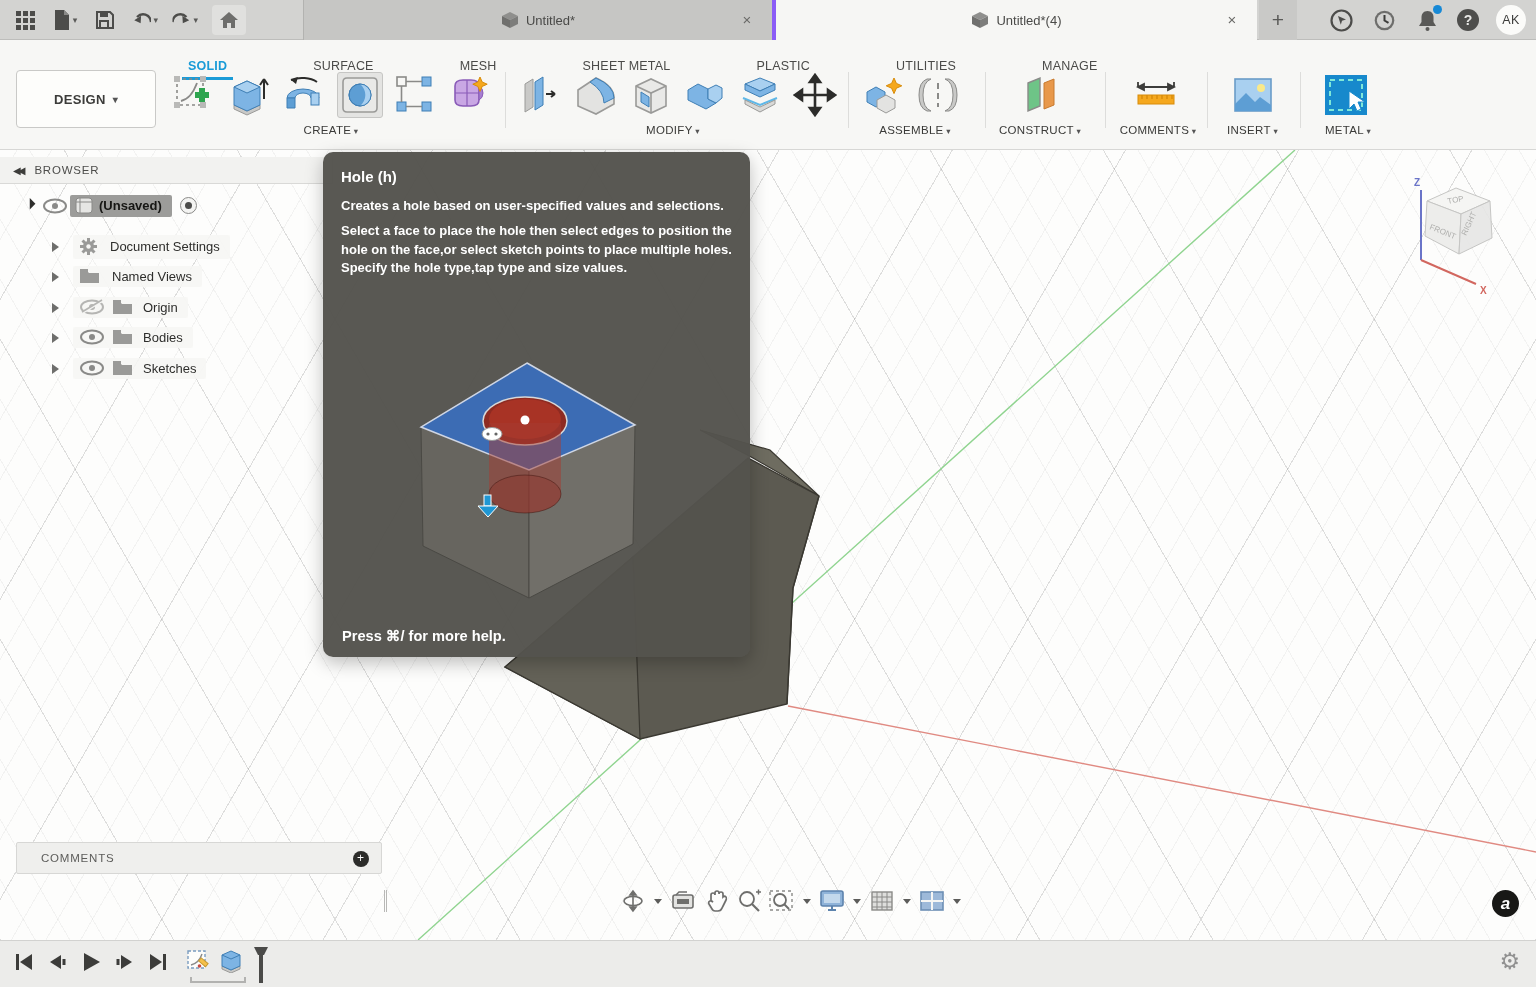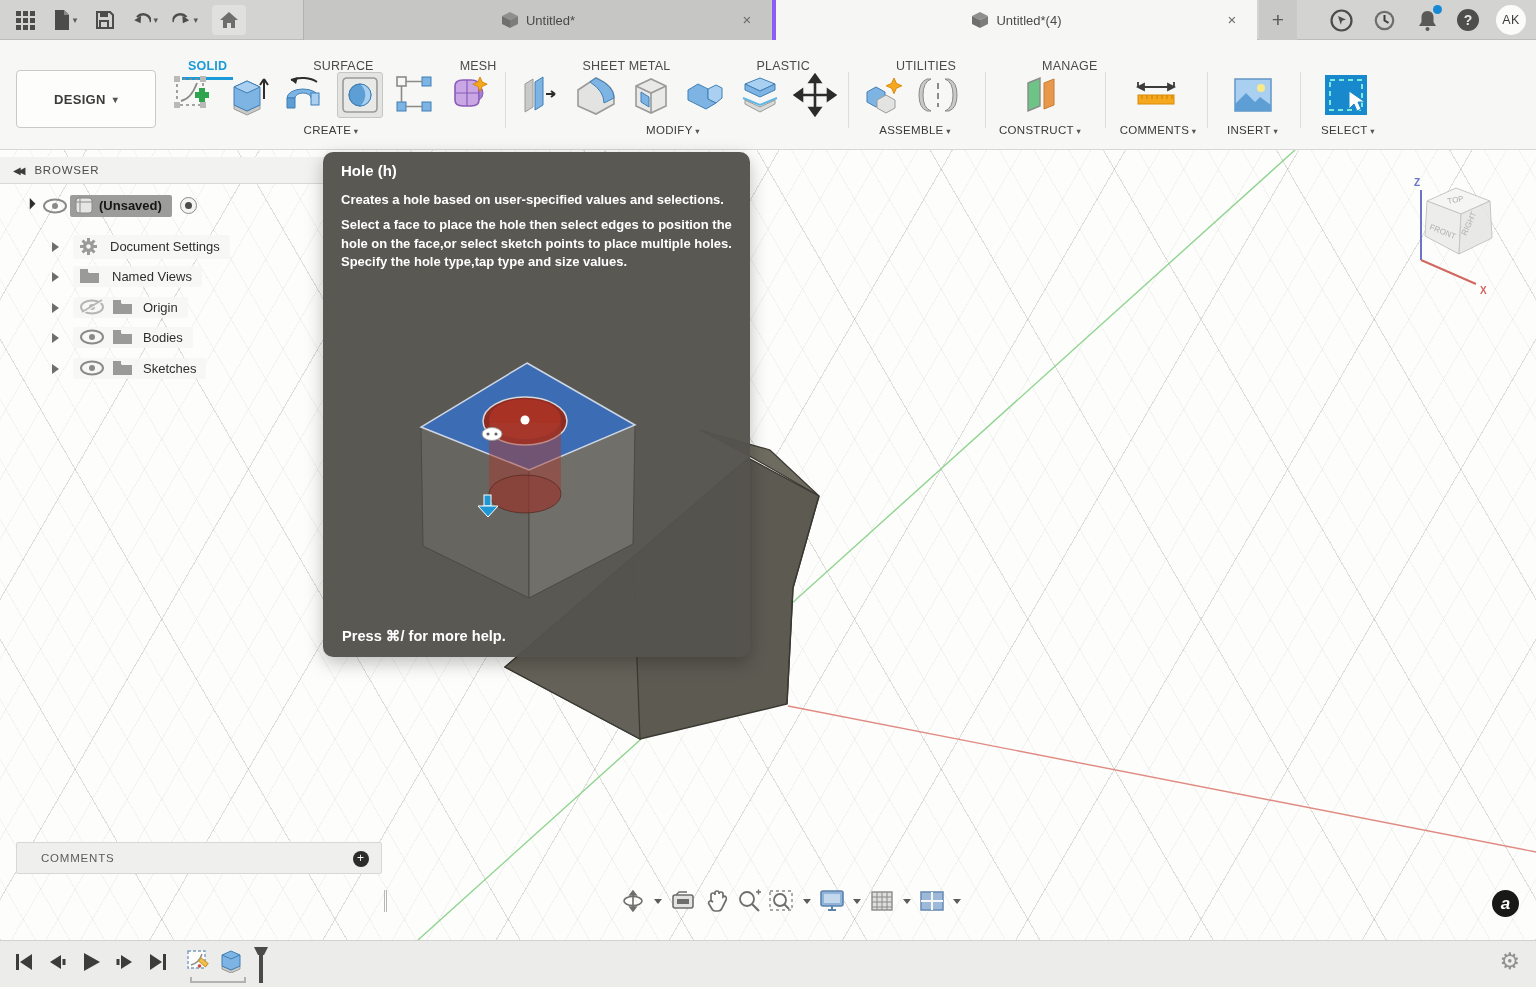--- a/index.html
+++ b/index.html
@@ -53,21 +53,21 @@
   .collapse-ic { margin:0 12px 0 13px; color:#3c3c3a; font-size:10px; letter-spacing:-3px; }
   .brow { position:absolute; display:flex; align-items:center; height:23px; font-size:13px; color:#2e2e2c; }
   .brow .pill { background:rgba(246,246,244,0.88); padding:2px 10px 3px 6px; border-radius:2px; display:flex; align-items:center; }
   .tri { width:0; height:0; border-top:5px solid transparent; border-bottom:5px solid transparent; border-left:7px solid #6e6e6c; margin-right:0; background:transparent; }
   .tri.open { border-left:none; border-right:none; border-top:8px solid #2e2e2c; border-left:8px solid transparent; transform:rotate(45deg); }
   .unsaved-box { background:#9c9c9a; color:#161614; font-weight:bold; padding:2px 10px 3px 4px; border-radius:2px; display:flex; align-items:center; }
   .radio { width:17px; height:17px; border-radius:50%; border:1.5px solid #8a8a88; background:#f4f4f2; display:flex; align-items:center; justify-content:center; margin-left:8px; }
   .radio::after { content:""; width:7px; height:7px; border-radius:50%; background:#4c4c4a; }
 
   
-  .tooltip { position:absolute; left:323px; top:2px; width:427px; height:505px; background:rgba(84,83,77,0.97); border-radius:10px; box-shadow:0 6px 18px rgba(0,0,0,0.25); color:#fff; padding:10px 18px; }
+  .tooltip { position:absolute; left:323px; top:2px; width:427px; height:505px; background:rgba(84,83,77,0.97); border-radius:10px; box-shadow:0 6px 18px rgba(0,0,0,0.25); color:#fff; padding:16px 18px; }
   .tooltip h3 { font-size:15px; margin-bottom:12px; }
   .tooltip p { font-size:13px; font-weight:bold; line-height:1.42; width:392px; }
   .tooltip p + p { margin-top:7px; }
   .tip-img { position:absolute; left:72px; top:196px; }
   .tip-foot { position:absolute; left:19px; bottom:13px; font-size:14.6px; font-weight:bold; }
 
   
   .viewcube { position:absolute; left:1400px; top:22px; }
 
   
@@ -356,21 +356,21 @@
 
   <div class="vsep" style="left:1300px"></div>
 
   <div class="tool" style="left:1323px">
     <svg width="46" height="44">
         <rect x="2" y="2" width="42" height="40" fill="#1789cc"></rect>
         <rect x="7" y="7" width="32" height="30" fill="none" stroke="#7fe8d8" stroke-width="2" stroke-dasharray="5 4"></rect>
         <path d="M26,18 l0,18 5,-5 3,7 4,-2 -3,-7 7,0 z" fill="#fff" stroke="#1789cc"></path>
       </svg>
   </div>
-  <div class="grp-label" style="left:1308px; width:80px">SELECT</div>
+  <div class="grp-label" style="left:1308px; width:80px">METAL</div>
 </div>
 
 <div class="viewport">
 
   <svg class="scene" viewBox="0 150 1536 790">
     <line x1="1295" y1="150" x2="418" y2="940" stroke="#8fd48f" stroke-width="1.4"></line>
     <line x1="788" y1="706" x2="1536" y2="852" stroke="#e08a82" stroke-width="1.4"></line>
     <g>
       <path d="M700,430 L753,458 L819,496 L770,450 Z" fill="#6e6c60" stroke="#3a3831" stroke-width="1.2"></path>
       <path d="M505,667 L748,458 L819,496 L793,588 L787,704 L640,739 Z" fill="#5c5a51" stroke="#3a3831" stroke-width="1.4"></path>

